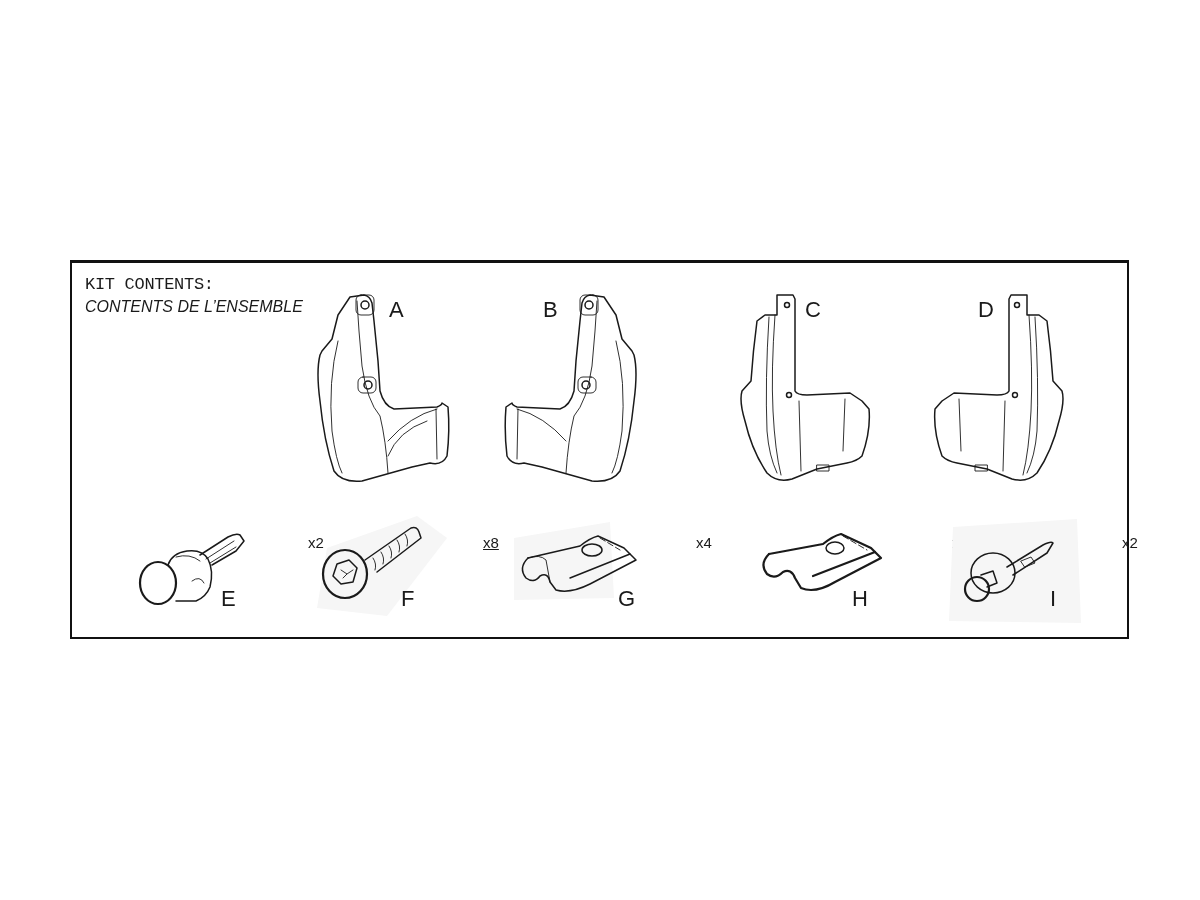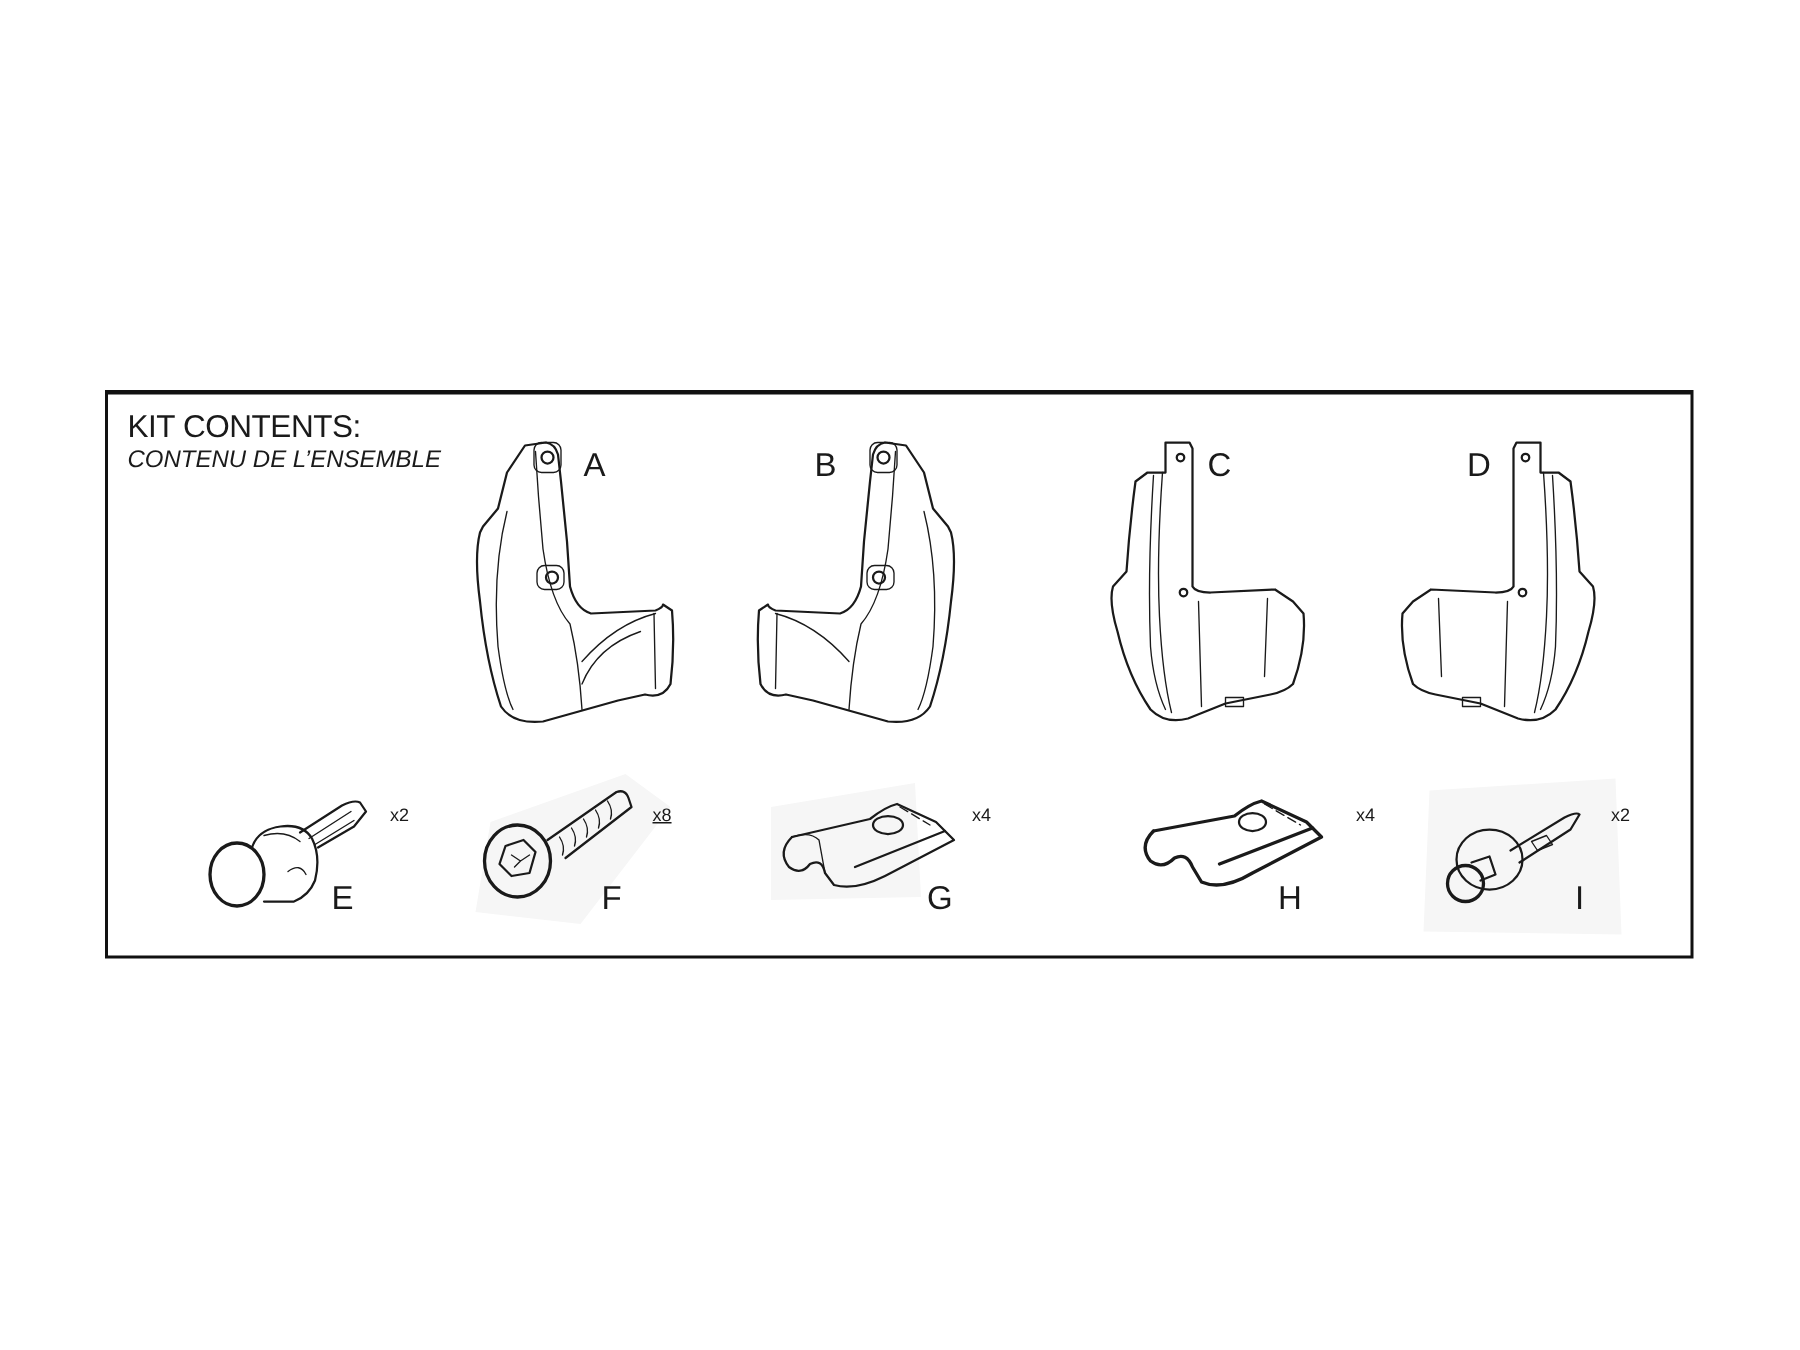--- a/index.html
+++ b/index.html
@@ -1,34 +1,34 @@
 <!DOCTYPE html>
 <html><head>
   <meta charset="utf-8">
   <style>
     html, body { margin: 0; padding: 0; background: #ffffff; }
     body { width: 1200px; height: 900px; position: relative; overflow: hidden; font-family: "Liberation Sans", sans-serif; color: #1a1a1a; }
     .panel { position: absolute; left: 70px; top: 260px; width: 1055px; height: 374px; border: 2px solid #111; border-top-width: 3px; box-sizing: content-box; }
-    .title { position: absolute; left: 13px; top: 10px; font-size: 21px; letter-spacing: -0.3px; line-height: 24px; }
+    .title { position: absolute; left: 13px; top: 10px; font-size: 17px; letter-spacing: -0.3px; line-height: 24px; font-family: Liberation Mono, monospace; }
     .subtitle { position: absolute; left: 13px; top: 35px; font-size: 16px; font-style: italic; line-height: 18px; }
     .part { position: absolute; }
     .part svg { position: absolute; left: 0; top: 0; overflow: visible; }
     .letter { position: absolute; font-size: 22px; line-height: 22px; }
-    .qty { position: absolute; font-size: 12px; line-height: 14px; }
+    .qty { position: absolute; font-size: 15px; line-height: 14px; margin-left: 48px; }
     svg path, svg ellipse, svg circle, svg polygon, svg line, svg rect { fill: none; stroke: #1a1a1a; stroke-width: 1.5; stroke-linejoin: round; stroke-linecap: round; }
     svg .thin { stroke-width: 0.9; }
     svg .thick { stroke-width: 2.2; }
     svg .bg { fill: #f6f6f6; stroke: none; }
   </style>
 </head>
 <body>
 
 <div class="panel">
   <div class="title">KIT CONTENTS:</div>
-  <div class="subtitle">CONTENU DE L’ENSEMBLE</div>
+  <div class="subtitle">CONTENTS DE L’ENSEMBLE</div>
 
   <div class="part" style="left:240px; top:28px; width:150px; height:195px;">
     <svg width="150" height="195">
       <path d="M38 6 L52 4 Q58 5 60 12 L62 30 Q64 50 66 70 L68 100 Q72 115 82 118 L125 116 Q130 114 130 112 L136 116 Q138 140 135 165 Q130 175 118 172 L100 176 L50 190 Q30 192 22 180 Q12 150 8 110 Q4 80 8 64 L10 60 L20 48 L26 24 Z"></path>
       <path class="thin" d="M45 10 L47 40 L50 75 Q55 110 68 125 Q74 150 76 182"></path>
       <path class="thin" d="M76 150 Q98 125 125 118"></path>
       <path class="thin" d="M76 165 Q86 140 115 130"></path>
       <path class="thin" d="M26 50 Q16 90 20 140 Q24 170 30 182"></path>
       <path class="thin" d="M124 118 L125 168"></path>
       <circle cx="53" cy="14" r="4"></circle>

